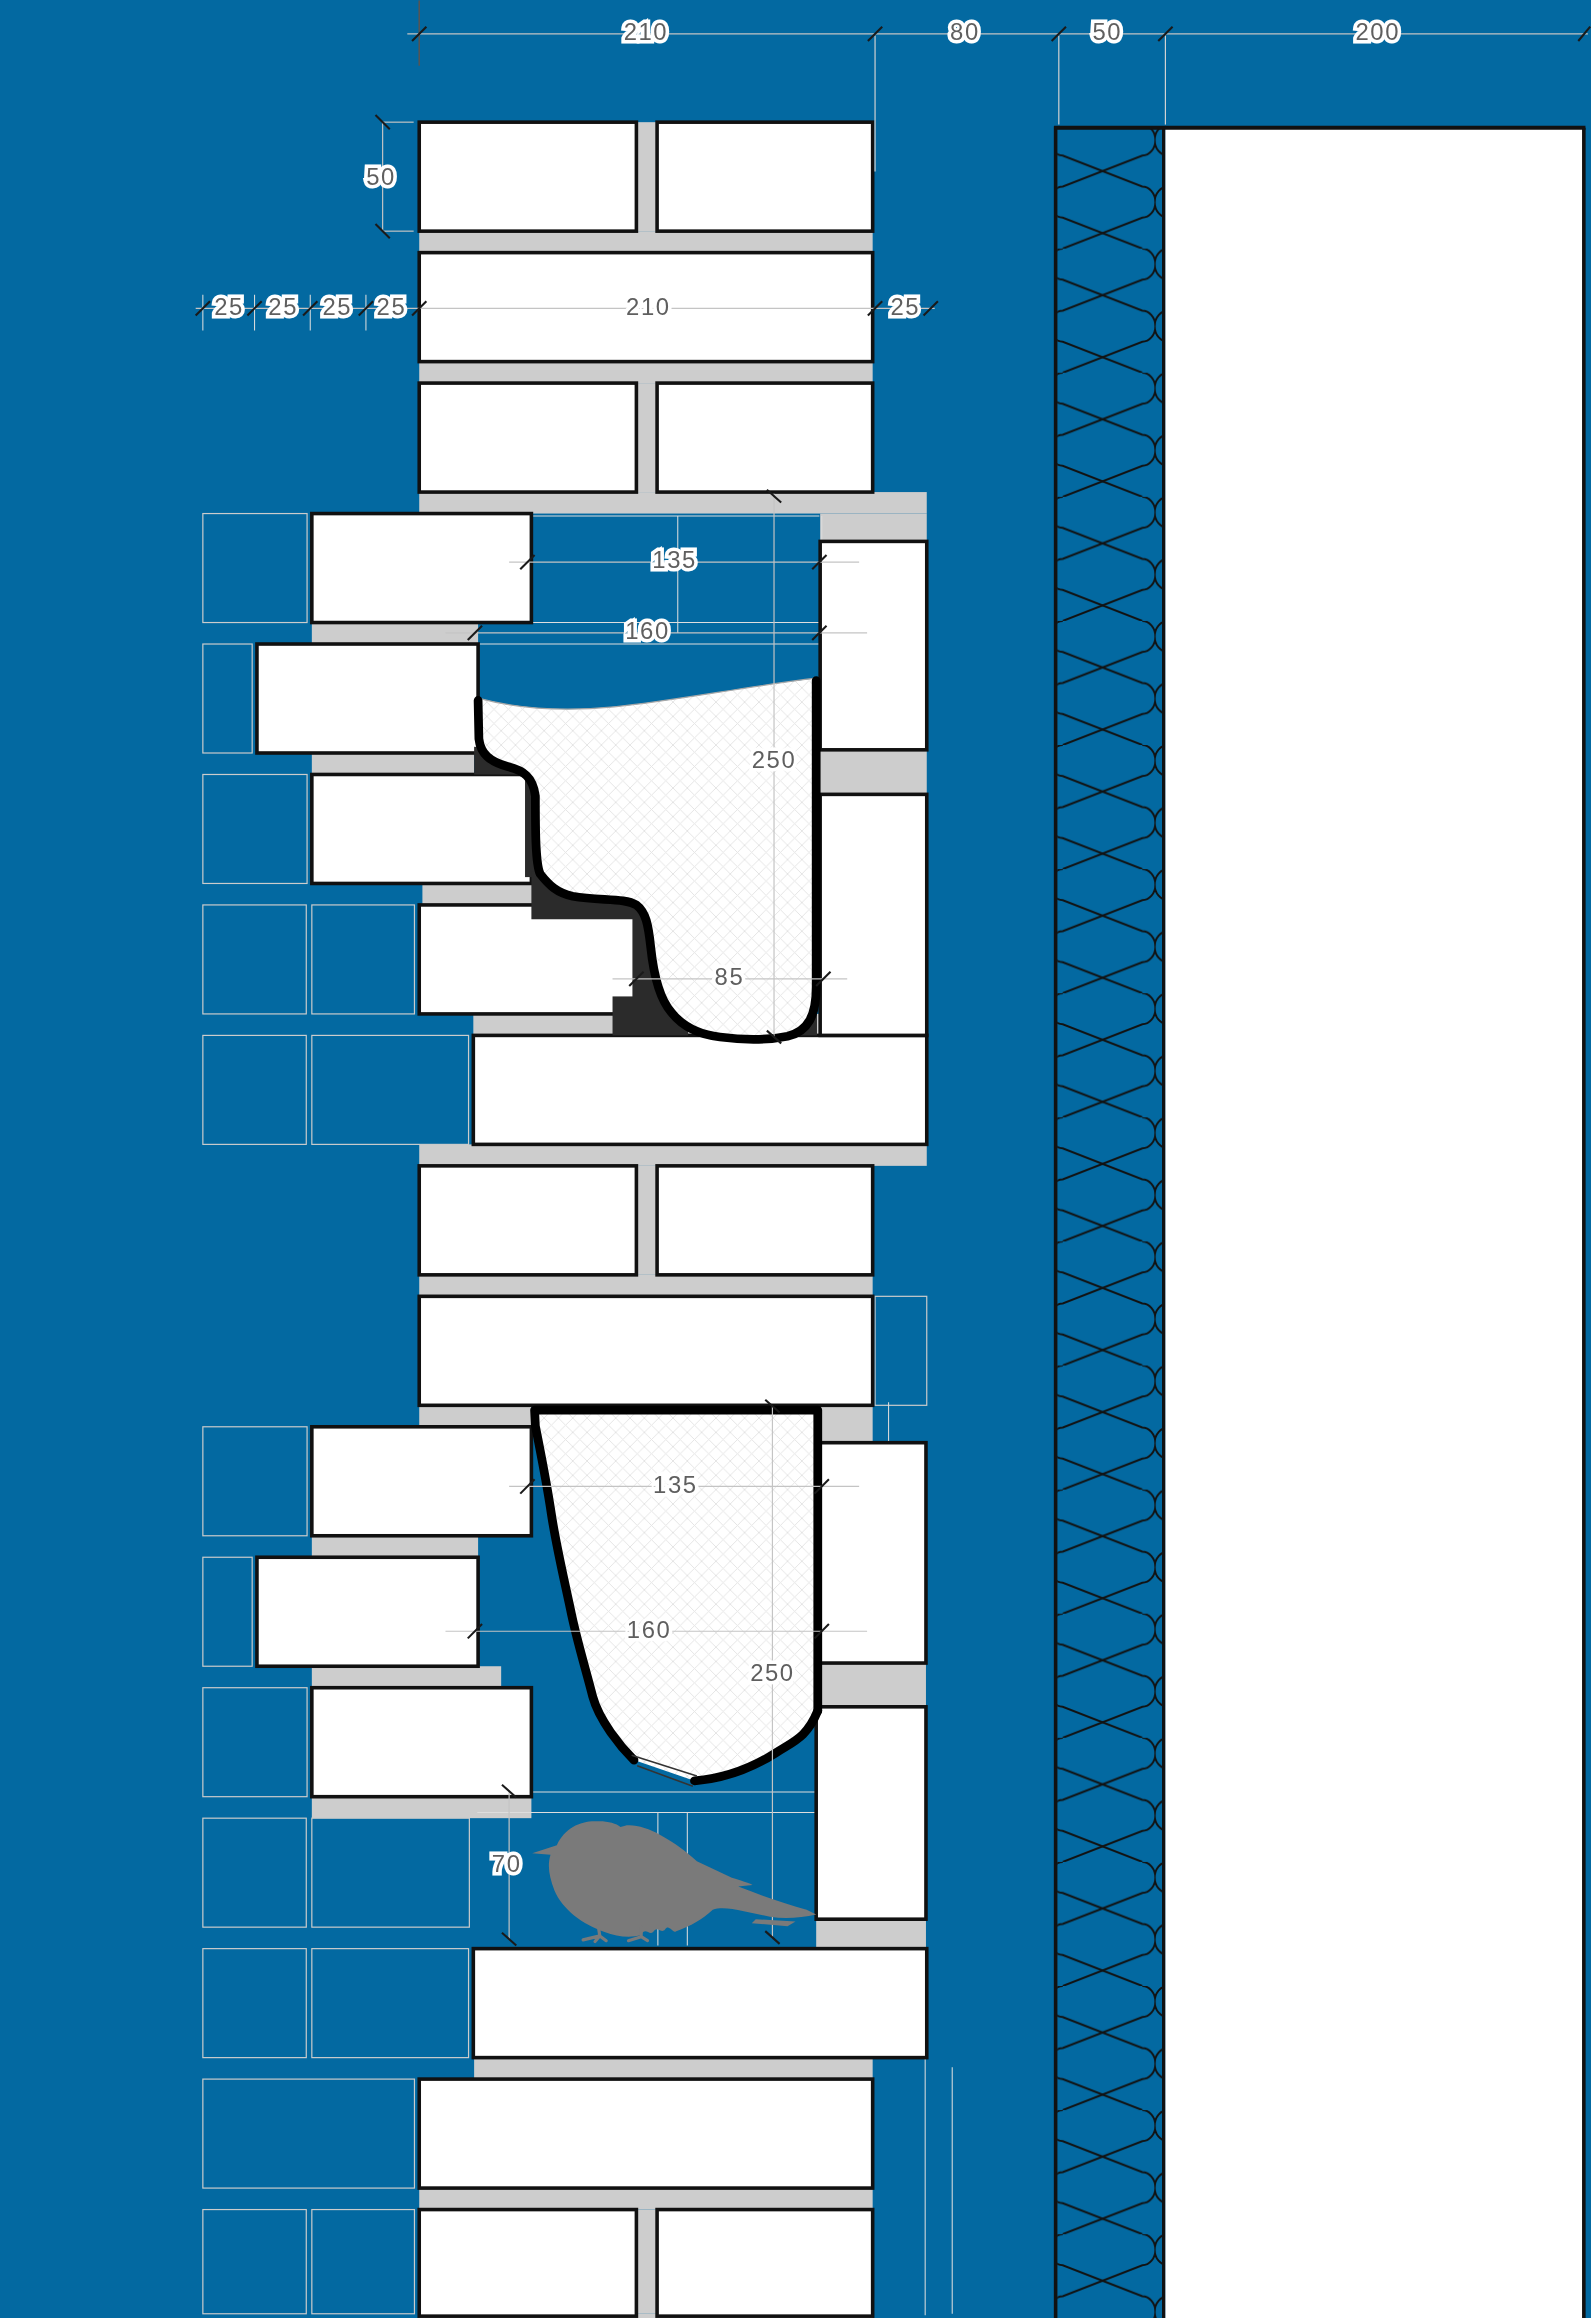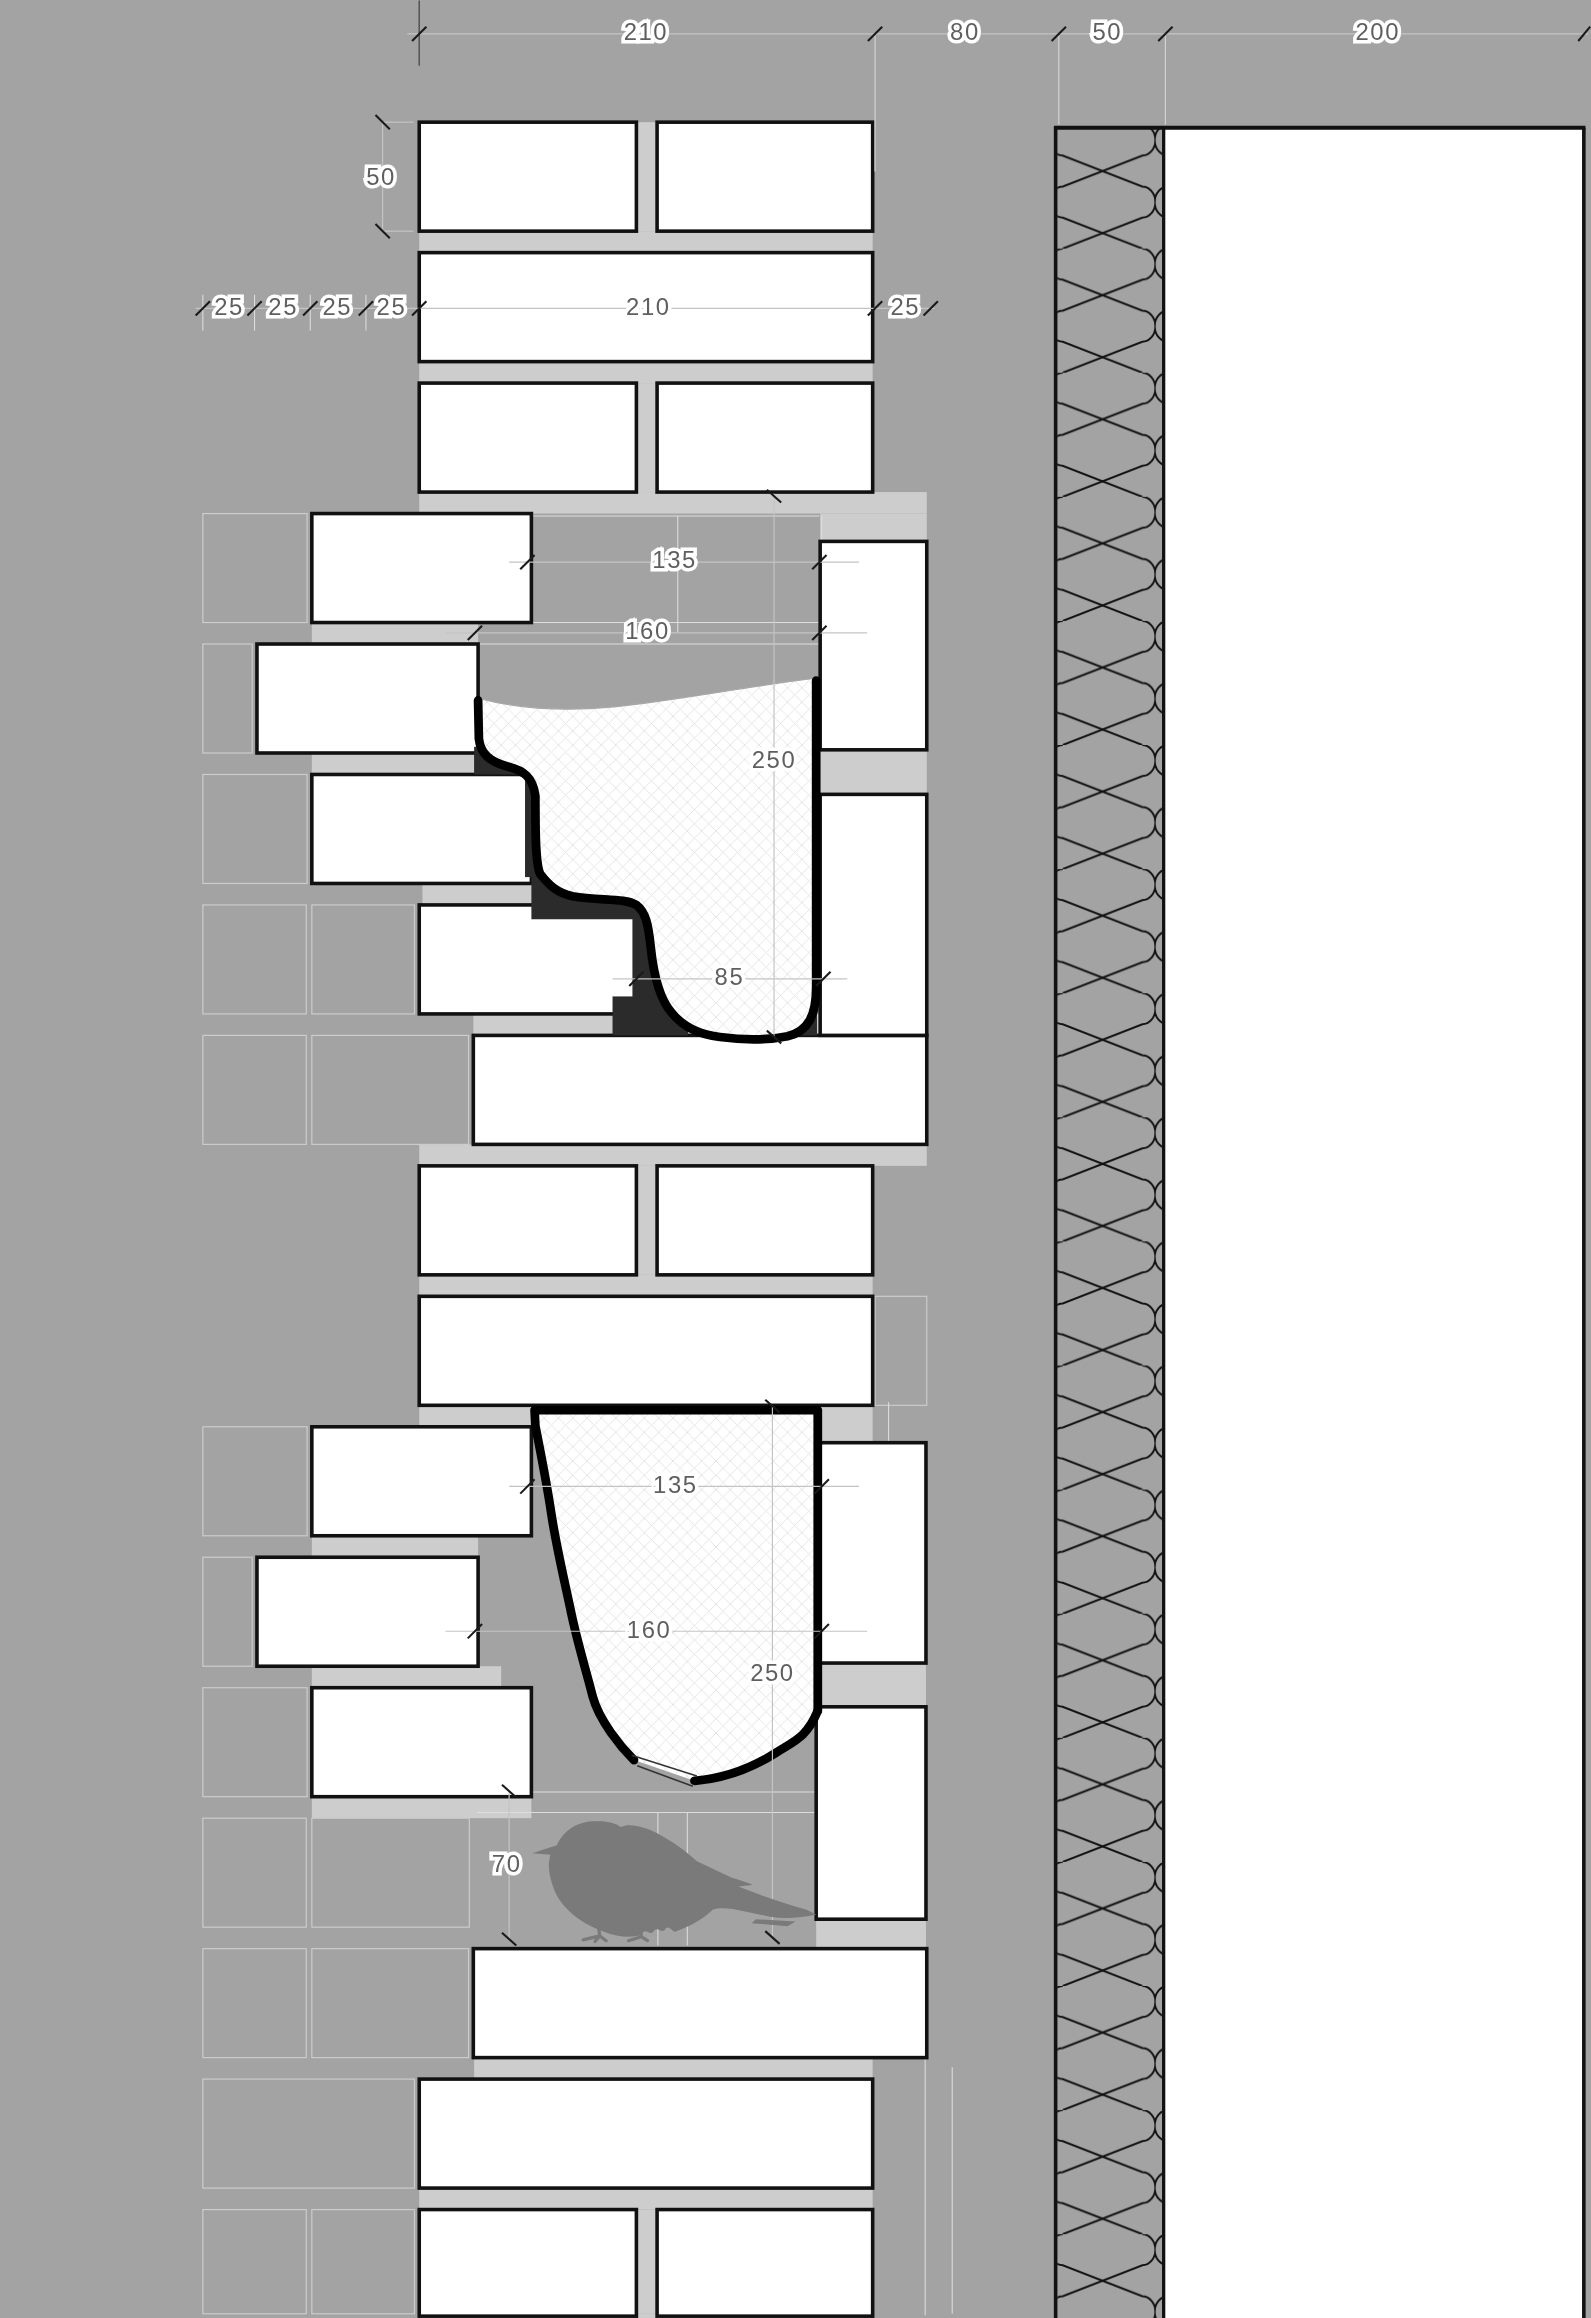--- a/index.html
+++ b/index.html
@@ -1,16 +1,16 @@
 <!DOCTYPE html>
 <html style="font-size:12.7px"><head>
 <meta charset="utf-8">
 <style>
   html,body{margin:0;padding:0;background:#ffffff;}
-  .sheet{position:relative;width:1591px;height:2319px;background:#a3a3a3;overflow:hidden;
+  .sheet{position:relative;width:1591px;height:2319px;background:#0369a1;overflow:hidden;
          font-family:"Liberation Sans",sans-serif;}
   svg{position:absolute;left:0;top:0;}
   text.dim{font-family:"Liberation Sans",sans-serif;font-size:30px;fill:#5f5f5f;
            letter-spacing:2px;text-anchor:middle;dominant-baseline:middle;
            stroke:#ffffff;stroke-width:9px;paint-order:stroke;font-weight:400;}
 </style>
 </head>
 <body>
 
 <div class="sheet">

